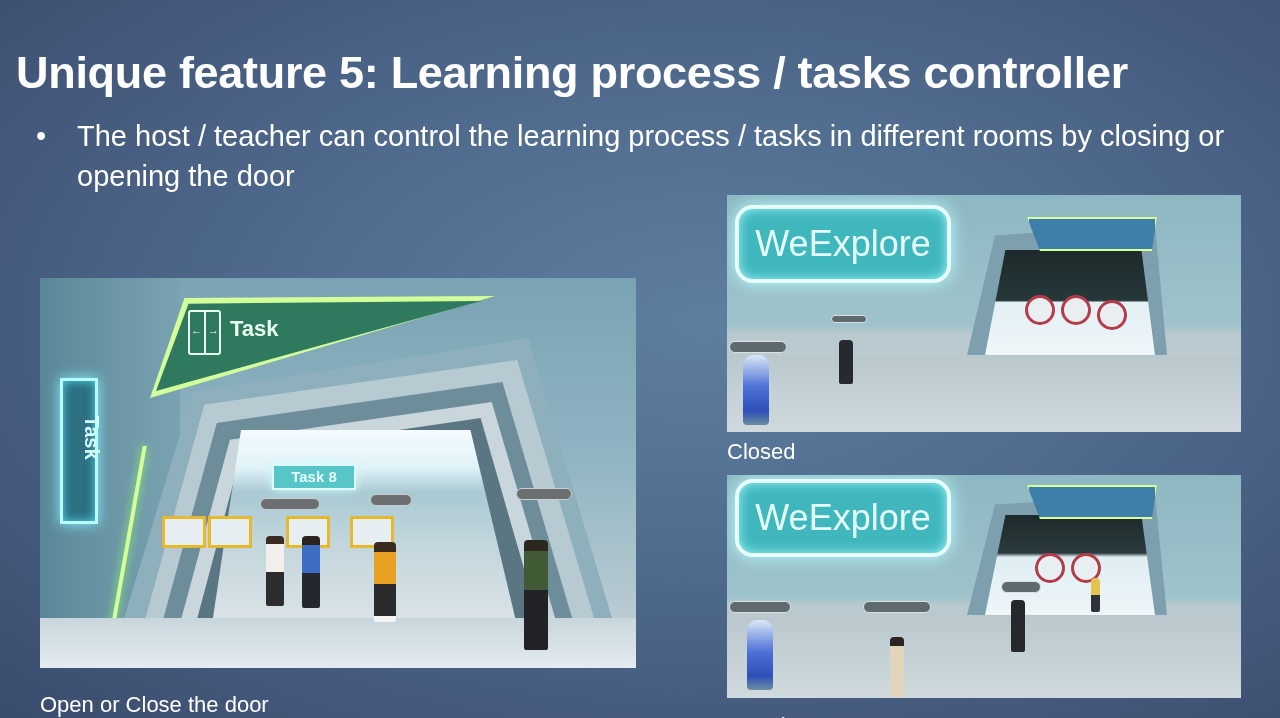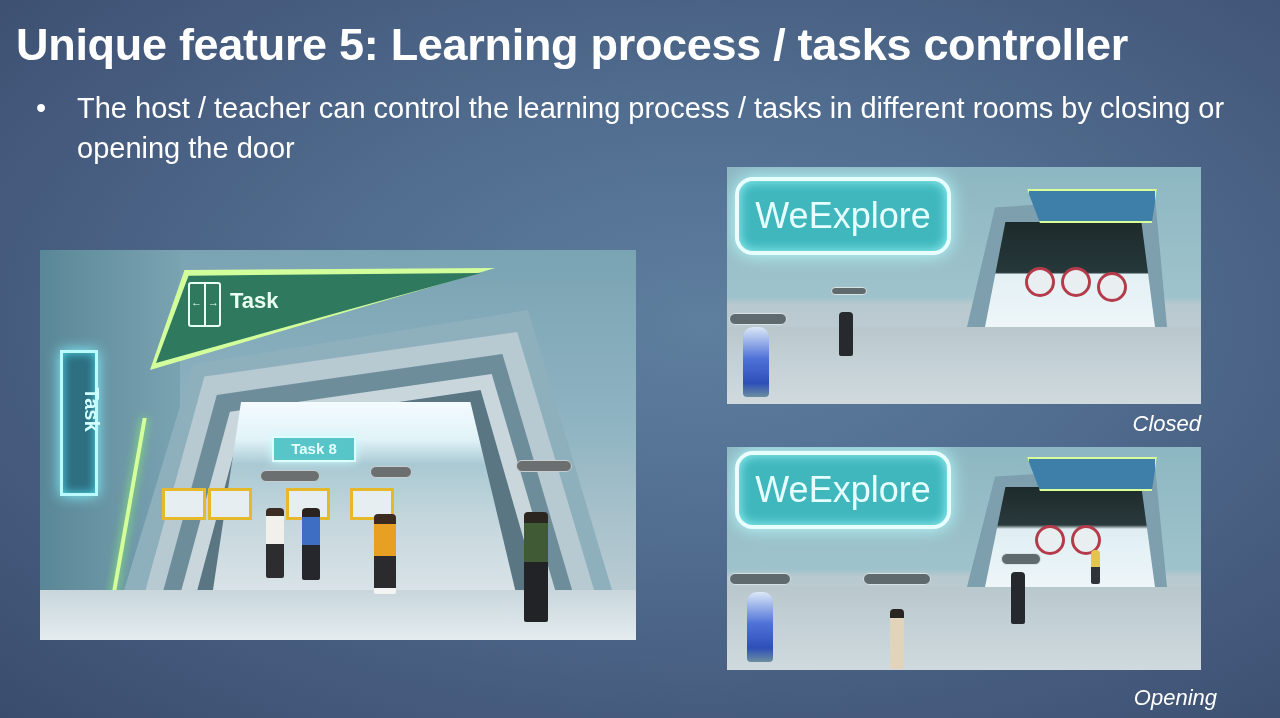--- a/index.html
+++ b/index.html
@@ -3,35 +3,35 @@
   <meta charset="utf-8">
   <style>
     * { margin: 0; padding: 0; box-sizing: border-box; }
     html, body { width: 1280px; height: 718px; overflow: hidden; }
     body {
       font-family: "Liberation Sans", sans-serif;
       background: radial-gradient(ellipse at 55% 45%, #5f7f9f 0%, #526f91 35%, #44597c 75%, #3a4c6d 100%);
       color: #ffffff;
       position: relative;
     }
-    .slide { position: absolute; inset: 0; }
+    .slide { position: absolute; inset: 0; margin-top: 28px; }
 
     .title {
       position: absolute; left: 16px; top: 16px;
       font-size: 45px; font-weight: bold; letter-spacing: -0.3px;
       white-space: nowrap; line-height: 58px;
     }
     .bullet {
       position: absolute; left: 36px; top: 88px; width: 1200px;
       font-size: 29px; line-height: 40px;
     }
     .bullet .dot { position: absolute; left: 0; top: 0; }
     .bullet .text { margin-left: 41px; display: block; }
 
-    .caption { position: absolute; font-size: 22px; text-align: right; white-space: nowrap; font-style: italic; }
+    .caption { position: absolute; font-size: 22px; text-align: left; white-space: nowrap; }
 
     
     .scene { position: absolute; overflow: hidden; }
     .scene-main {
       left: 40px; top: 250px; width: 596px; height: 390px;
       background: linear-gradient(180deg, #7aa3b3 0%, #8fb4c2 45%, #a9c2cc 70%, #c4d2d8 100%);
     }
     .wall-left {
       position: absolute; left: 0; top: 0; width: 140px; height: 390px;
       background: linear-gradient(90deg, #5a8797, #7aa3b2);
@@ -100,21 +100,21 @@
     }
     .door-icon {
       position: absolute; left: 148px; top: 32px; width: 33px; height: 45px;
       border: 2px solid #e9fff1; border-radius: 3px;
     }
     .door-icon::before { content: ""; position: absolute; left: 14px; top: 0; width: 2px; height: 100%; background: #e9fff1; }
     .door-icon span { position: absolute; top: 12px; font-size: 11px; color: #e9fff1; }
 
     
     .scene-small {
-      left: 727px; width: 474px;
+      left: 727px; width: 514px;
       background: linear-gradient(180deg, #8db7c2 0%, #9fc3cc 55%, #b8c9cf 58%, #c5d1d6 100%);
     }
     .scene-closed { top: 167px; height: 237px; }
     .scene-opening { top: 447px; height: 223px; }
     .we-sign {
       position: absolute; left: 8px; top: 10px; width: 216px; height: 78px;
       border: 4px solid #e8ffff; border-radius: 18px;
       background: #3fb7bd; box-shadow: 0 0 18px #b5ffff, inset 0 0 12px #9bf5f8;
       color: #e6ffff; font-size: 36px; text-align: center; line-height: 70px;
     }
@@ -191,20 +191,21 @@
     <div class="person" style="left:484px; top:262px; width:24px; height:110px; background:linear-gradient(180deg,#2c2621 0 10%,#3f5a35 10% 45%,#222326 45%);"></div>
 
     <div class="open-sign"></div>
     <div class="open-sign-inner"></div>
     <div class="door-icon">
       <span style="left:1px;">←</span>
         <span style="left:18px;">→</span>
     </div>
     <div class="open-sign-label">Task</div>
   </div>
+  <div class="caption" style="left:40px; top:664px; width:596px;">Open or Close the door</div>
 
   <div class="scene scene-small scene-closed">
     <div class="we-sign">WeExplore</div>
     <div class="s-door-frame" style="top:30px; height:130px;"></div>
     <div class="s-door-inner" style="top:55px; height:105px; background:linear-gradient(180deg,#1d2a2b 0%,#26383a 48%,#e3f0f4 50%,#eef6f9 100%);"></div>
     <div class="s-top-sign"></div>
     <div class="s-wheel" style="left:298px; top:100px;"></div>
     <div class="s-wheel" style="left:334px; top:100px;"></div>
     <div class="s-wheel" style="left:370px; top:105px;"></div>
     <div class="s-floor" style="top:160px; height:77px;"></div>

